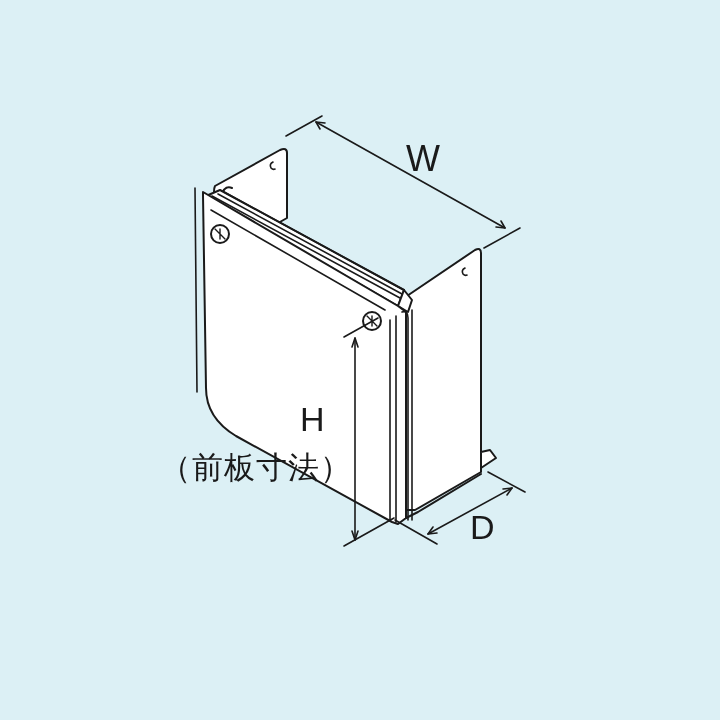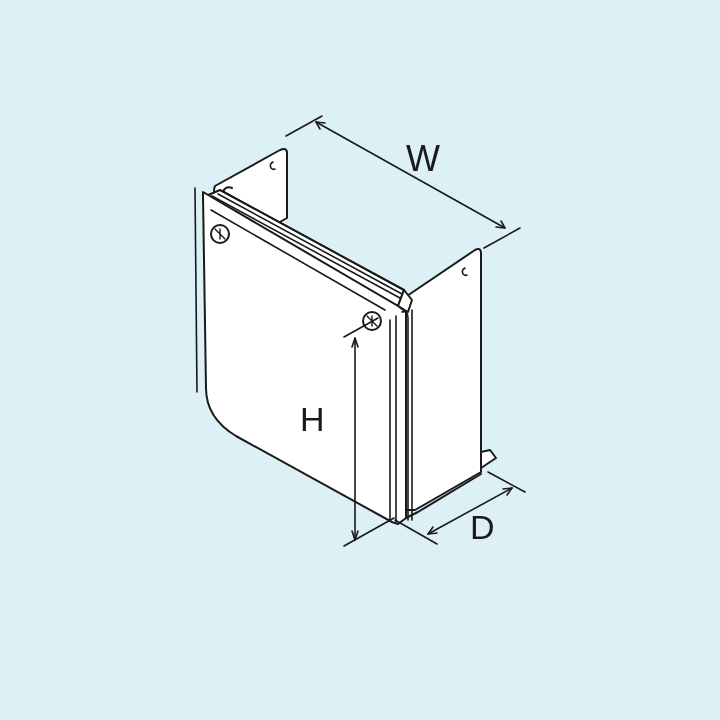--- a/index.html
+++ b/index.html
@@ -81,14 +81,15 @@
     <path d="M395,520 L437,544"></path>
     <path d="M488,472 L525,492"></path>
     <path d="M428,534 L512,488"></path>
     <path d="M428,534 l9,-1 M428,534 l5,-7"></path>
     <path d="M512,488 l-9,1 M512,488 l-5,7"></path>
   </g>
 </svg>
 
 <div class="lbl" id="lbl-w">W</div>
 <div class="lbl" id="lbl-h">H</div>
+<div class="lbl" id="lbl-note">（前板寸法）</div>
 <div class="lbl" id="lbl-d">D</div>
 </div>
 
 </body></html>

